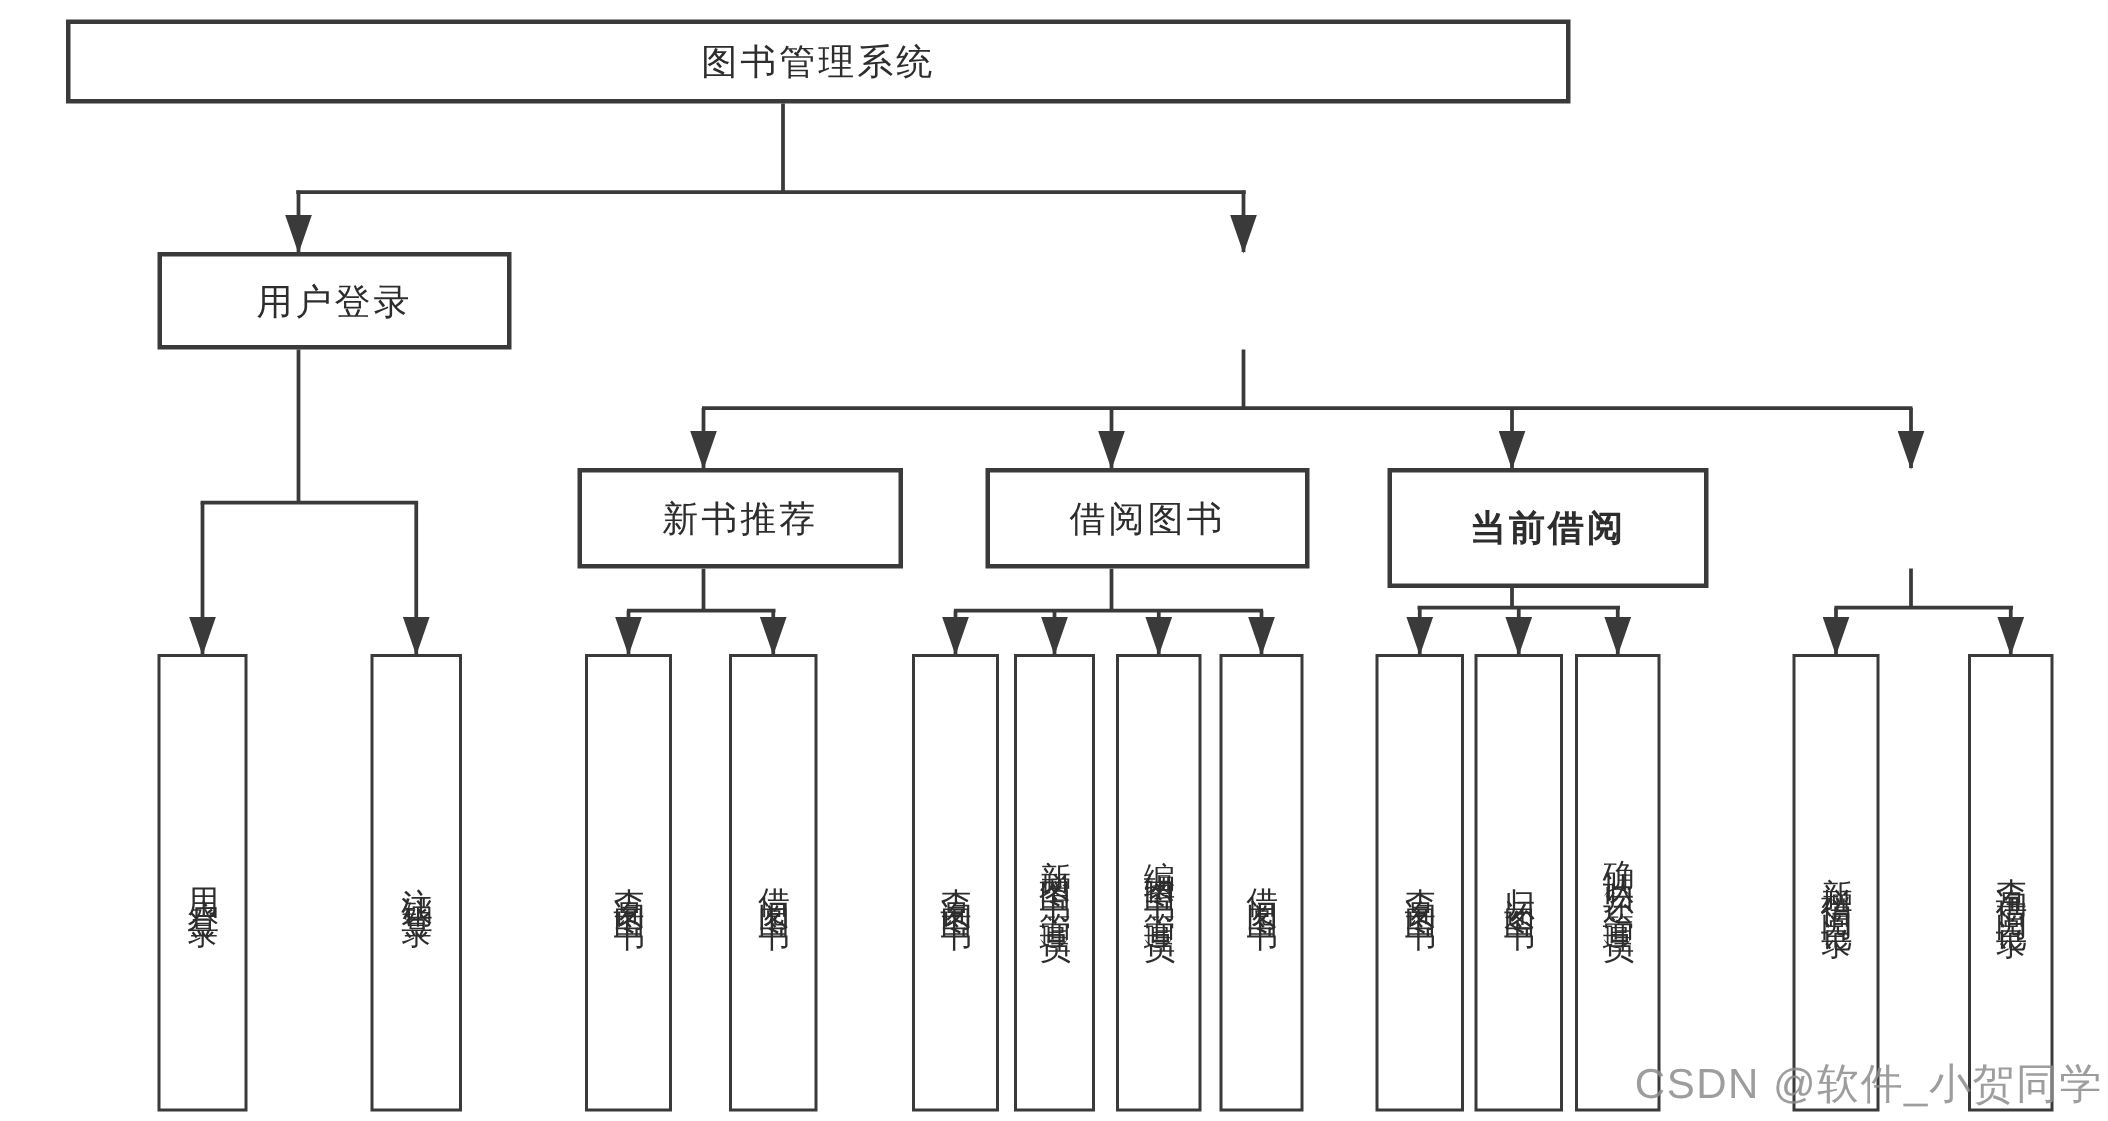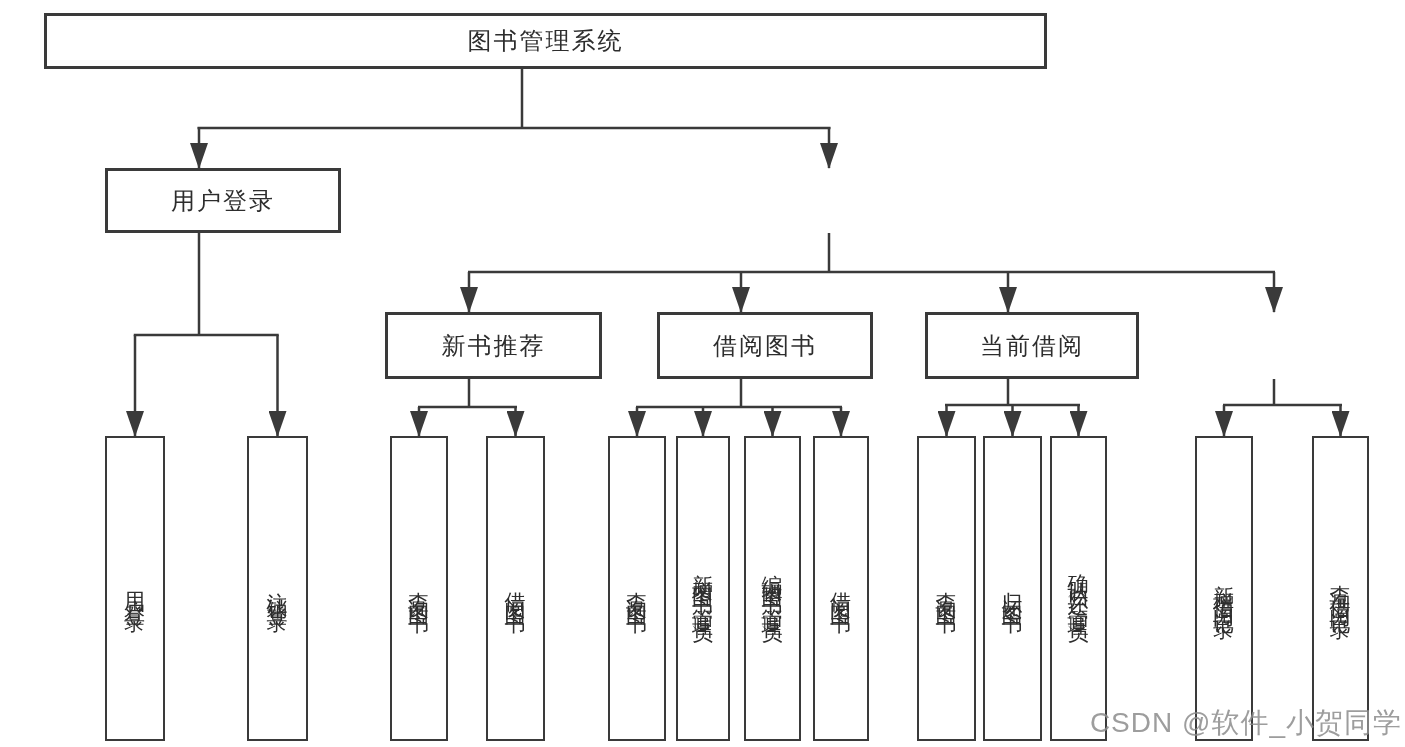--- a/index.html
+++ b/index.html
@@ -112,21 +112,21 @@
       <line x1="1340.5" y1="405" x2="1340.5" y2="436" marker-end="url(#ah)"></line>
     </g>
   </svg>
 
   <div class="node h-node" style="left:20px; top:13px; width:1003px; height:56px;">图书管理系统</div>
 
   <div class="node h-node" style="left:81px; top:168px; width:236px; height:65px;">用户登录</div>
 
   <div class="node h-node" style="left:361px; top:312px; width:217px; height:67px;">新书推荐</div>
   <div class="node h-node" style="left:633px; top:312px; width:216px; height:67px;">借阅图书</div>
-  <div class="node h-node" style="left:901px; top:312px; width:214px; height:67px;">当前借阅</div>
+  <div class="node h-node" style="left:901px; top:312px; width:214px; height:80px;font-weight:bold;">当前借阅</div>
 
   <div class="node leaf" style="left:105px; width:60px;">
     <span class="vtext">用户登录</span>
   </div>
   <div class="node leaf" style="left:247px; width:61px;">
     <span class="vtext">注销登录</span>
   </div>
 
   <div class="node leaf" style="left:390px; width:58px;">
     <span class="vtext">查询图书</span>

